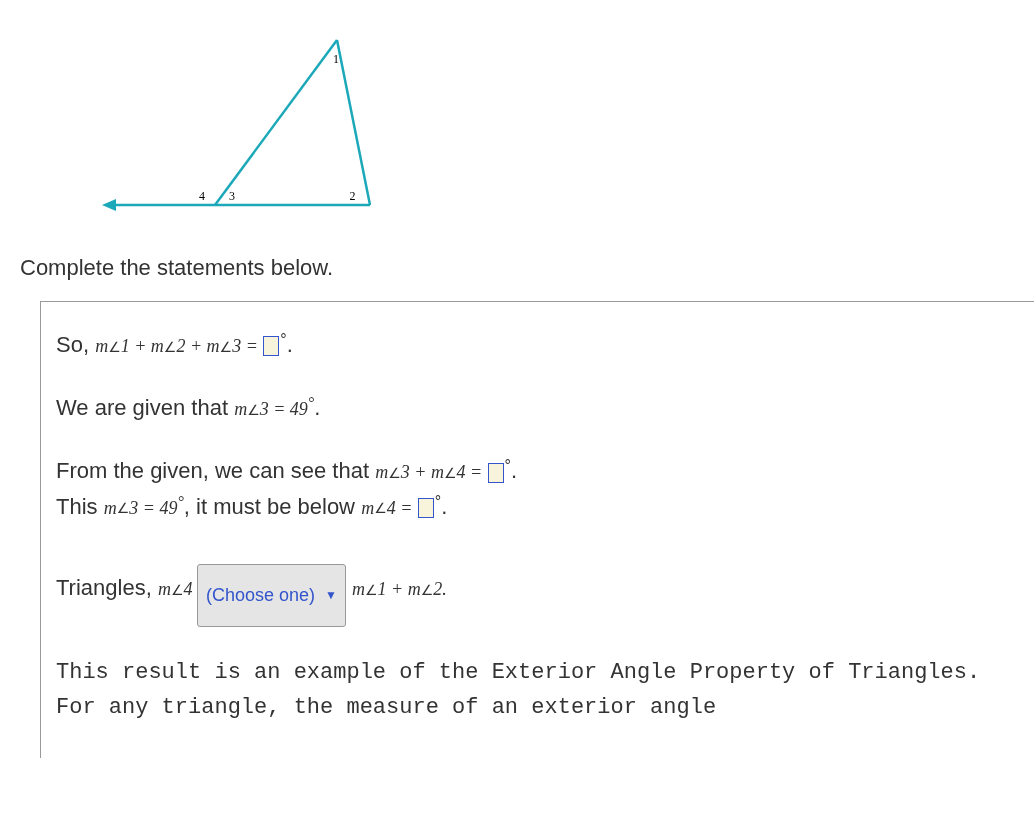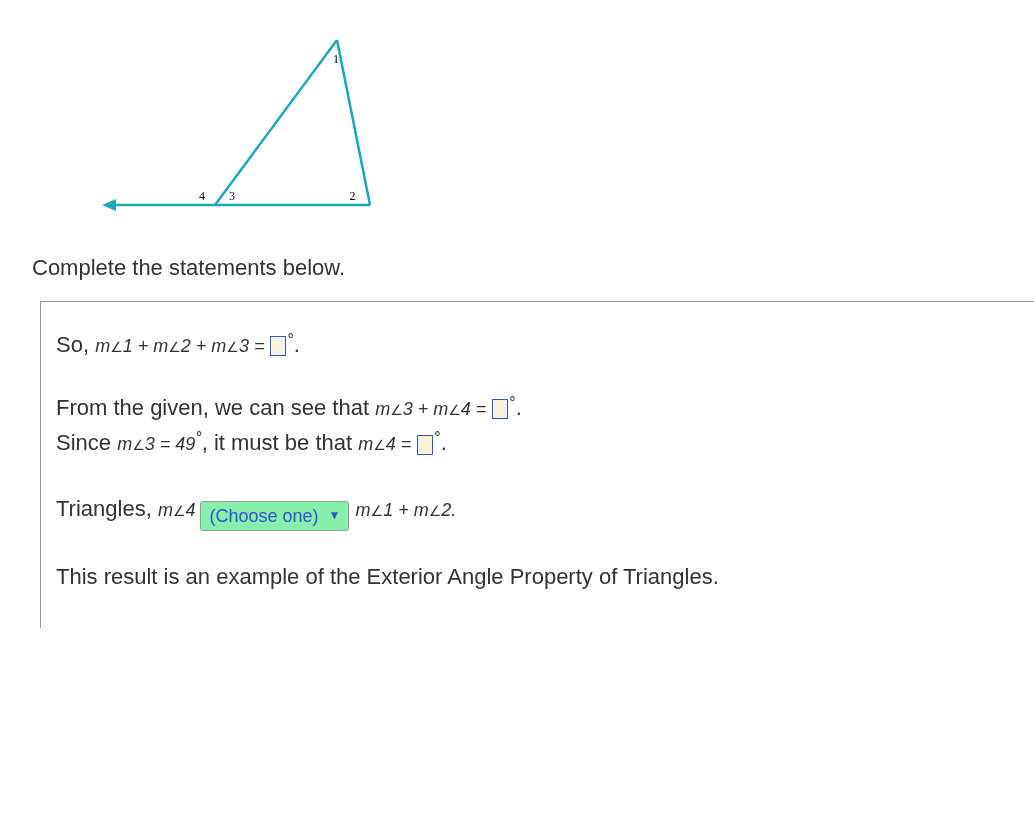--- a/index.html
+++ b/index.html
@@ -11,42 +11,42 @@
       font-family: Verdana, Geneva, sans-serif;
       font-size: 20px;
       color: #333;
       background: #fff;
       padding: 0;
     }
     .diagram-container {
       padding: 30px 0 20px 100px;
     }
     .instruction {
-      padding: 10px 0 20px 32px;
+      padding: 10px 0 20px 20px;
       font-size: 22px;
       color: #333;
     }
     .problem-box {
       border: 1px solid #999;
       border-right: none;
       border-bottom: none;
       margin-left: 40px;
       padding: 25px 15px;
     }
     .problem-box p {
       font-size: 22px;
       line-height: 1.6;
       margin-bottom: 0;
       color: #333;
     }
     .para-group {
       margin-bottom: 28px;
     }
     .math-expr {
-      font-family: Liberation Sans, sans-serif;
+      font-family: Liberation Serif, serif;
       font-style: italic;
       font-size: 18px;
       text-align: center;
     }
     .angle-sym {
       font-style: normal;
       font-size: 14px;
       display: inline-block;
       vertical-align: middle;
     }
@@ -61,25 +61,25 @@
     }
     .degree {
       font-size: 16px;
       vertical-align: top;
     }
     .dropdown {
       display: inline-flex;
       align-items: center;
       border: 1px solid #999;
       border-radius: 3px;
-      padding: 0 8px;
+      padding: 16px 8px;
       font-size: 18px;
       color: #3355cc;
       font-family: Verdana, Geneva, sans-serif;
-      background: #86efac;
+      background: #e5e5e5;
       cursor: pointer;
       vertical-align: middle;
       margin-top: 12px;
     }
     .dropdown-arrow {
       margin-left: 10px;
       color: #3355cc;
       font-size: 12px;
     }
     svg text {
@@ -111,38 +111,42 @@
 <div class="instruction">Complete the statements below.</div>
 
 <div class="problem-box">
   <div class="para-group">
     <p>
       <span>So, </span><span class="math-expr"><i>m</i><span class="angle-sym">∠</span>1 + <i>m</i><span class="angle-sym">∠</span>2 + <i>m</i><span class="angle-sym">∠</span>3 = </span><span class="input-box"></span><span class="degree">°</span><span>.</span>
     </p>
   </div>
 
   <div class="para-group">
+    <p>
+      <span>We are given that </span><span class="math-expr"><i>m</i><span class="angle-sym">∠</span>3 = 49<span class="degree">°</span></span><span>.</span>
+    </p>
   </div>
 
   <div class="para-group">
     <p>
       <span>From the given, we can see that </span><span class="math-expr"><i>m</i><span class="angle-sym">∠</span>3 + <i>m</i><span class="angle-sym">∠</span>4 = </span><span class="input-box"></span><span class="degree">°</span><span>.</span>
     </p>
     <p>
-      <span>Since </span><span class="math-expr"><i>m</i><span class="angle-sym">∠</span>3 = 49<span class="degree">°</span></span><span>, it must be that </span><span class="math-expr"><i>m</i><span class="angle-sym">∠</span>4 = </span><span class="input-box"></span><span class="degree">°</span><span>.</span>
+      <span>This </span><span class="math-expr"><i>m</i><span class="angle-sym">∠</span>3 = 49<span class="degree">°</span></span><span>, it must be below </span><span class="math-expr"><i>m</i><span class="angle-sym">∠</span>4 = </span><span class="input-box"></span><span class="degree">°</span><span>.</span>
     </p>
   </div>
 
   <div class="para-group">
     <p>
       <span>Triangles, </span><span class="math-expr"><i>m</i><span class="angle-sym">∠</span>4 </span>
       <span class="dropdown">
         <span>(Choose one)</span>
         <span class="dropdown-arrow">▼</span>
       </span>
       <span class="math-expr"> <i>m</i><span class="angle-sym">∠</span>1 + <i>m</i><span class="angle-sym">∠</span>2.</span>
     </p>
   </div>
 
-  <div class="para-group" style="margin-bottom:8px;">
+  <div class="para-group" style="margin-bottom:8px;font-family:Liberation Mono, monospace;">
     <p>This result is an example of the Exterior Angle Property of Triangles.</p>
+    <p>For any triangle, the measure of an exterior angle</p>
   </div>
 </div>
 
 </body></html>

